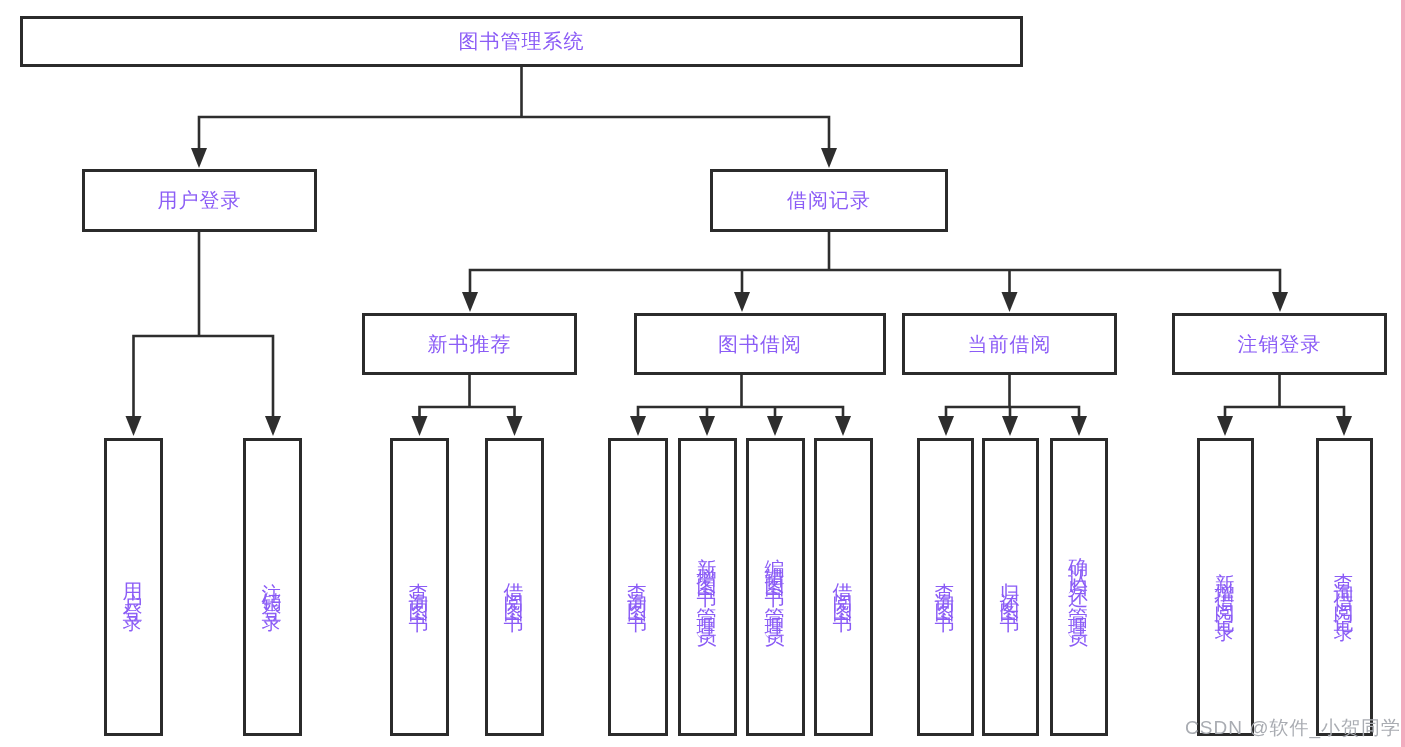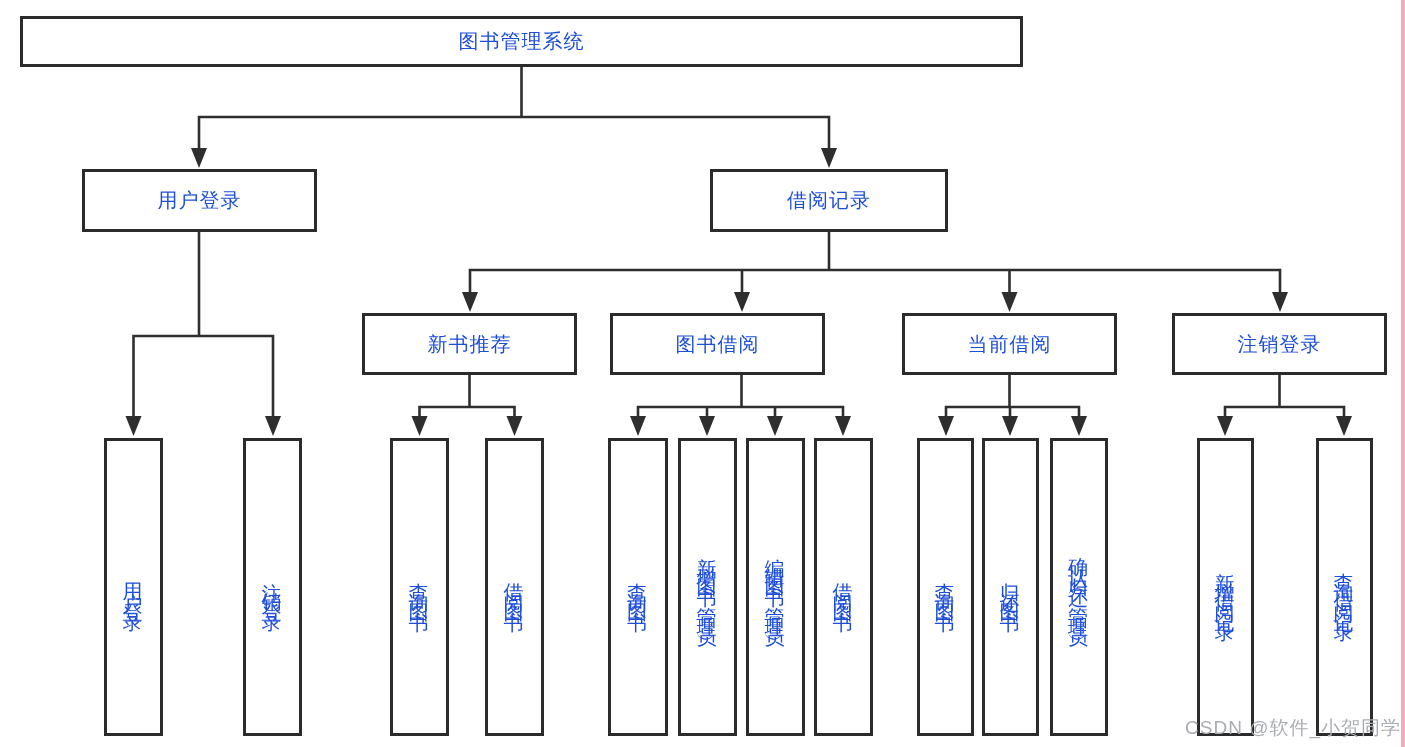--- a/index.html
+++ b/index.html
@@ -11,21 +11,21 @@
     overflow:hidden;
   }
   .node{
     position:absolute;
     box-sizing:border-box;
     background:#ffffff;
     border:3px solid #2b2b2b;
     display:flex;
     align-items:center;
     justify-content:center;
-    color:#1d4ed8;
+    color:#8b5cf6;
     font-size:20px;
     letter-spacing:1px;
     z-index:2;
   }
   .node.v span{
     writing-mode:vertical-rl;
     text-orientation:mixed;
     letter-spacing:10px;
     white-space:nowrap;
   }
@@ -94,21 +94,21 @@
   <div class="node" style="left:82px;top:169px;width:235px;height:63px;">
     <span>用户登录</span>
   </div>
   <div class="node" style="left:710px;top:169px;width:238px;height:63px;">
     <span>借阅记录</span>
   </div>
 
   <div class="node" style="left:362px;top:313px;width:215px;height:62px;">
     <span>新书推荐</span>
   </div>
-  <div class="node" style="left:610px;top:313px;width:215px;height:62px;font-family:Liberation Mono, monospace;">
+  <div class="node" style="left:634px;top:313px;width:252px;height:62px;font-family:Liberation Mono, monospace;">
     <span>图书借阅</span>
   </div>
   <div class="node" style="left:902px;top:313px;width:215px;height:62px;text-align:right;">
     <span>当前借阅</span>
   </div>
   <div class="node" style="left:1172px;top:313px;width:215px;height:62px;">
     <span>注销登录</span>
   </div>
 
   <div class="node v" style="left:104px;top:438px;width:59px;height:298px;">

